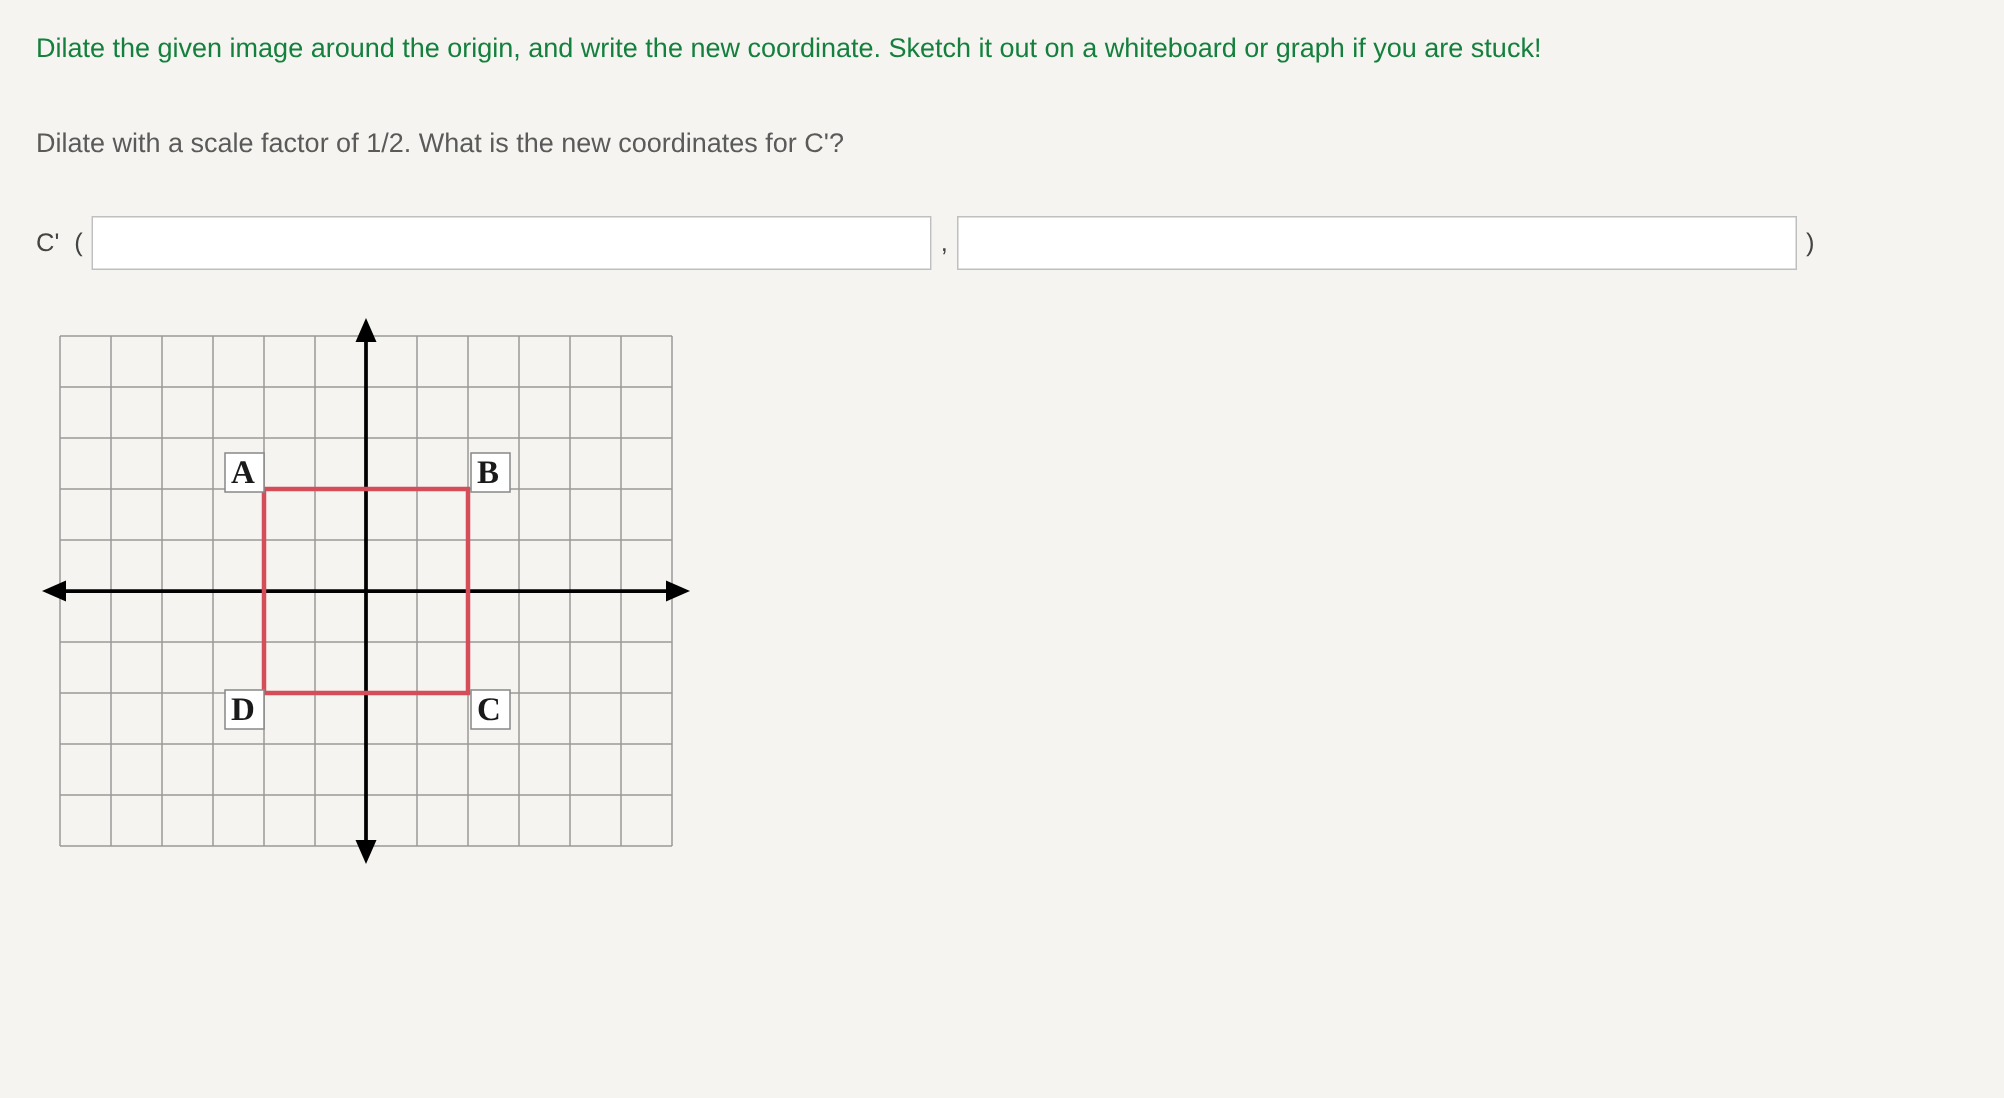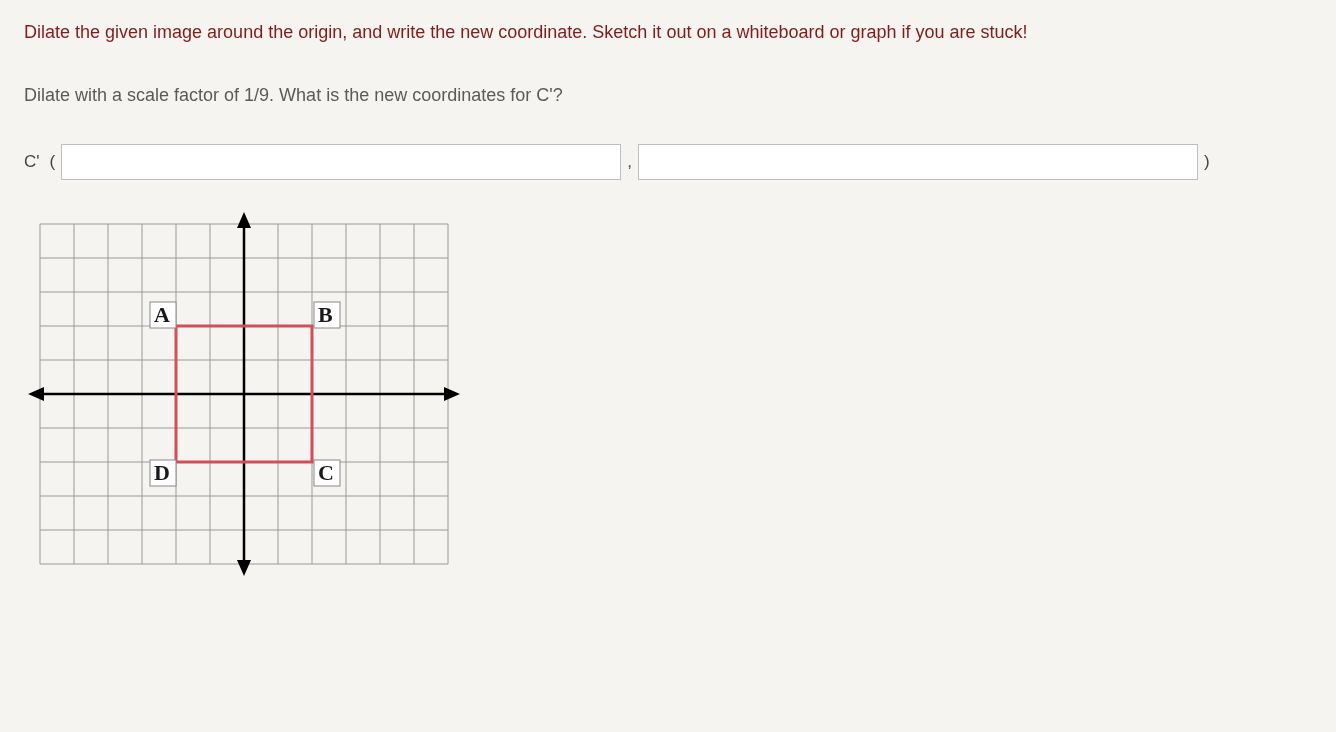--- a/index.html
+++ b/index.html
@@ -10,21 +10,21 @@
     body {
       font-family: -apple-system, BlinkMacSystemFont, "Segoe UI", Arial, sans-serif;
       background: #f5f4f0;
       padding: 20px 24px;
       color: #555;
       width: 1336px;
       height: 732px;
     }
     .instruction {
       font-size: 18px;
-      color: #7f1d1d;
+      color: #15803d;
       margin-bottom: 38px;
       line-height: 1.4;
     }
     .question {
       font-size: 18px;
       color: #5a5a5a;
       margin-bottom: 36px;
       line-height: 1.4;
     }
     .answer-row {
@@ -89,21 +89,21 @@
       fill: #fff;
       stroke: #888;
       stroke-width: 1;
     }
   </style>
 </head>
 <body>
 
 <div class="instruction">Dilate the given image around the origin, and write the new coordinate. Sketch it out on a whiteboard or graph if you are stuck!</div>
 
-<div class="question">Dilate with a scale factor of 1/9. What is the new coordinates for C'?</div>
+<div class="question">Dilate with a scale factor of 1/2. What is the new coordinates for C'?</div>
 
 <div class="answer-row">
   <span class="label-c">C'</span>
   <span class="paren">(</span>
   <input class="input-box" value="" style="">
   <span class="sep">,</span>
   <input class="input-box" value="" style="">
   <span class="paren">)</span>
 </div>
 

